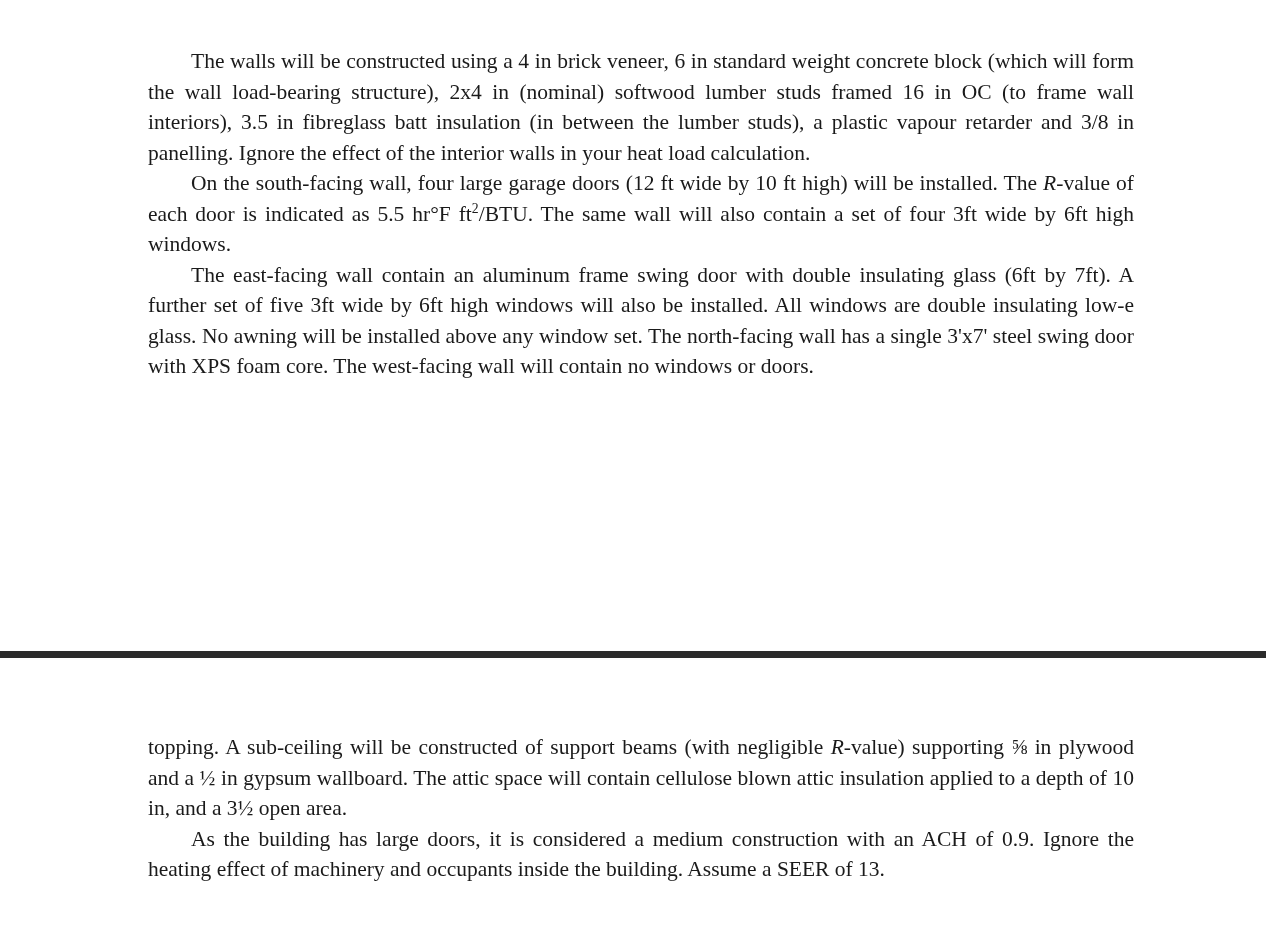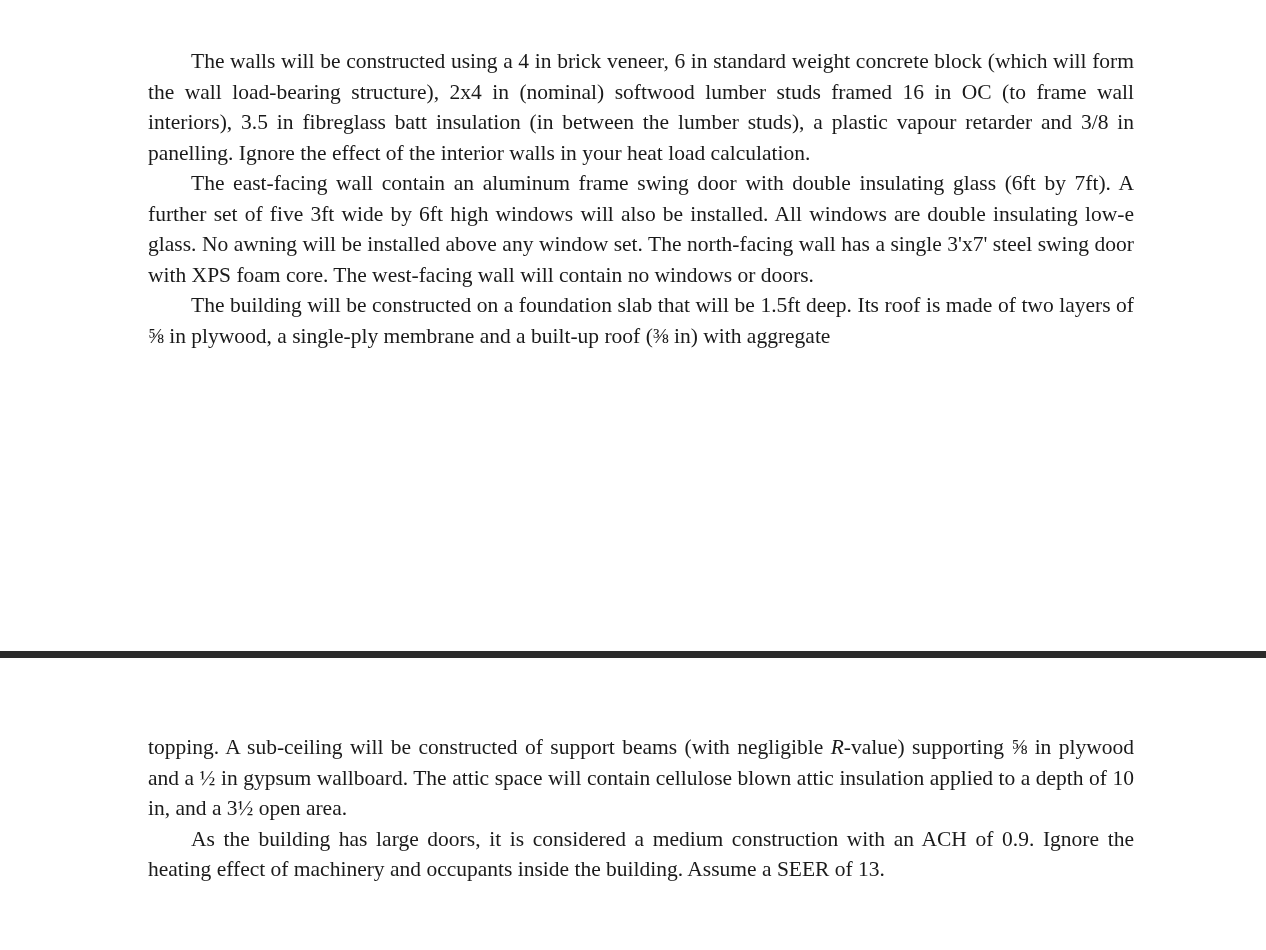--- a/index.html
+++ b/index.html
@@ -74,28 +74,28 @@
 <body>
 
 <div class="page">
 
   <div class="column col-top">
 
     <p class="para">
       <span>The walls will be constructed using a 4 in brick veneer, 6 in standard weight concrete block (which will form the wall load-bearing structure), 2x4 in (nominal) softwood lumber studs framed 16 in OC (to frame wall interiors), 3.5 in fibreglass batt insulation (in between the lumber studs), a plastic vapour retarder and 3/8 in panelling. Ignore the effect of the interior walls in your heat load calculation.</span>
     </p>
 
+    <p class="para">
+      On the south-facing wall, four large garage doors (12 ft wide by 10 ft high) will be installed. The <i class="math">R</i>-value of each door is indicated as 5.5 hr°F ft<sup>2</sup>/BTU. The same wall will also contain a set of four 3ft wide by 6ft high windows.
+    </p>
 
     <p class="para">
       <span>The east-facing wall contain an aluminum frame swing door with double insulating glass (6ft by 7ft). A further set of five 3ft wide by 6ft high windows will also be installed. All windows are double insulating low-e glass. No awning will be installed above any window set. The north-facing wall has a single 3'x7' steel swing door with XPS foam core. The west-facing wall will contain no windows or doors.</span>
     </p>
 
-    <p class="para">
-      The building will be constructed on a foundation slab that will be 1.5ft deep. Its roof is made of two layers of <span class="frac">⅝</span> in plywood, a single-ply membrane and a built-up roof (<span class="frac">⅜</span> in) with aggregate
-    </p>
 
   </div>
 
   <div class="page-divider"></div>
 
   <div class="column col-bottom">
 
     <p class="para noindent">
       topping. A sub-ceiling will be constructed of support beams (with negligible <i class="math">R</i>-value) supporting <span class="frac">⅝</span> in plywood and a <span class="frac">½</span> in gypsum wallboard. The attic space will contain cellulose blown attic insulation applied to a depth of 10 in, and a 3<span class="frac">½</span> open area.
     </p>

